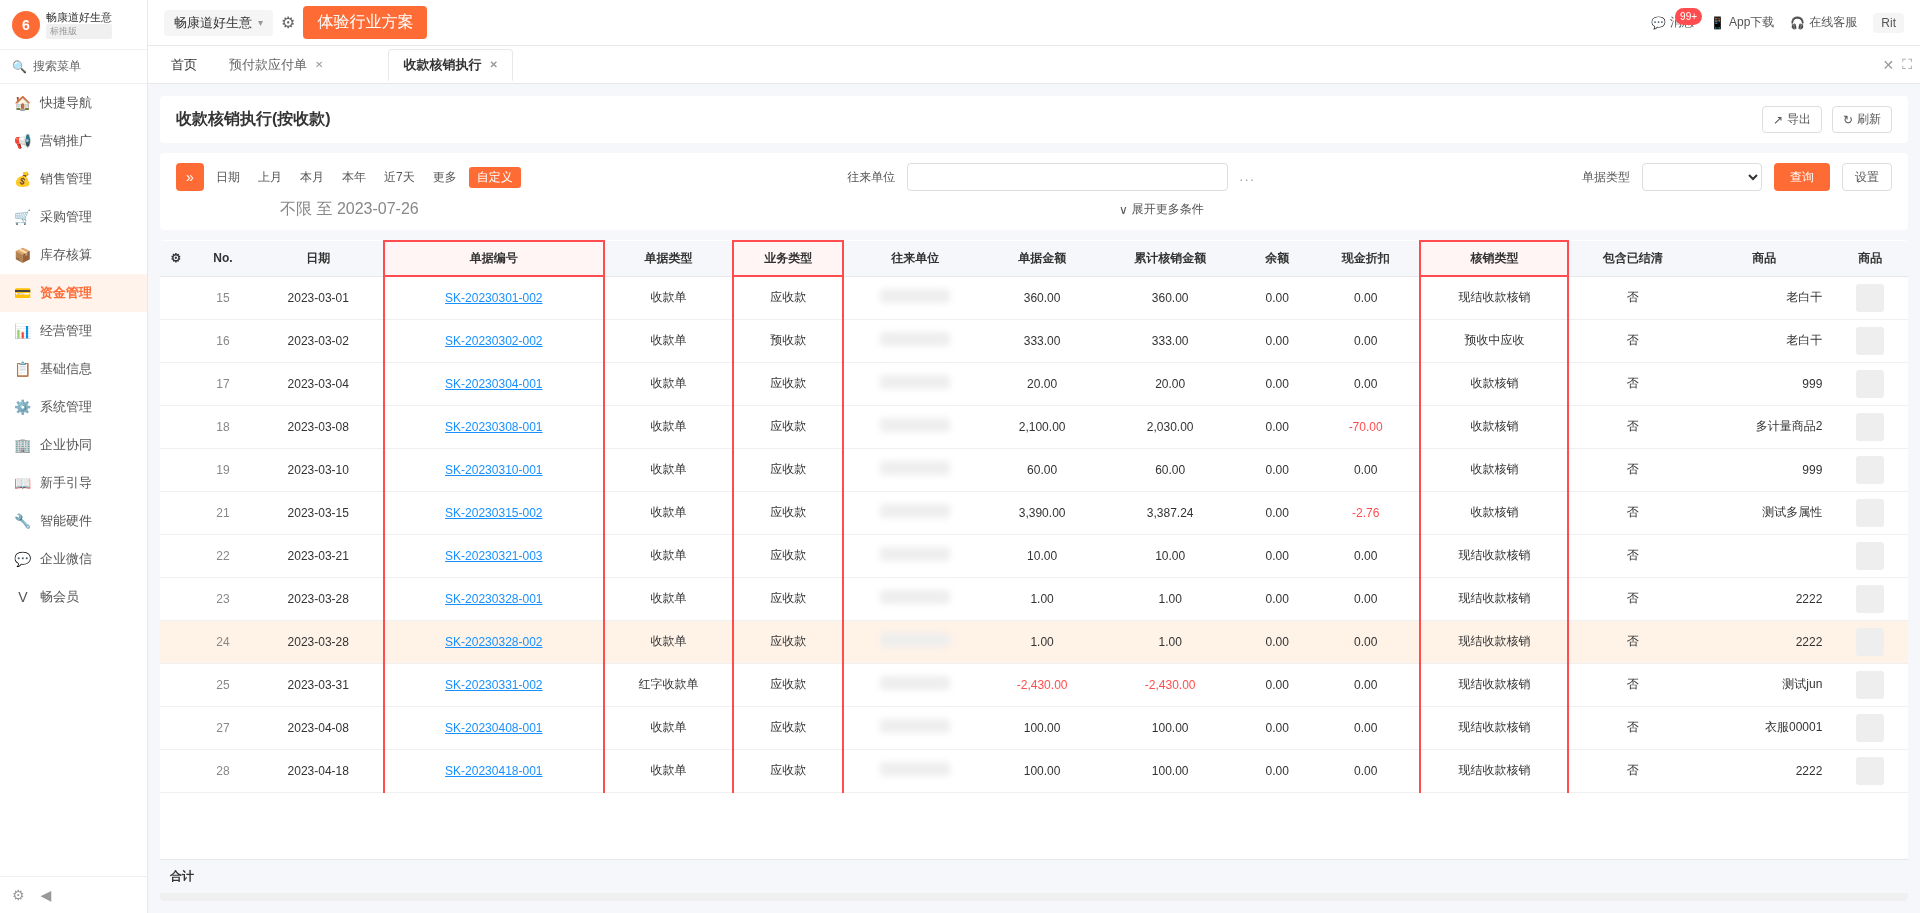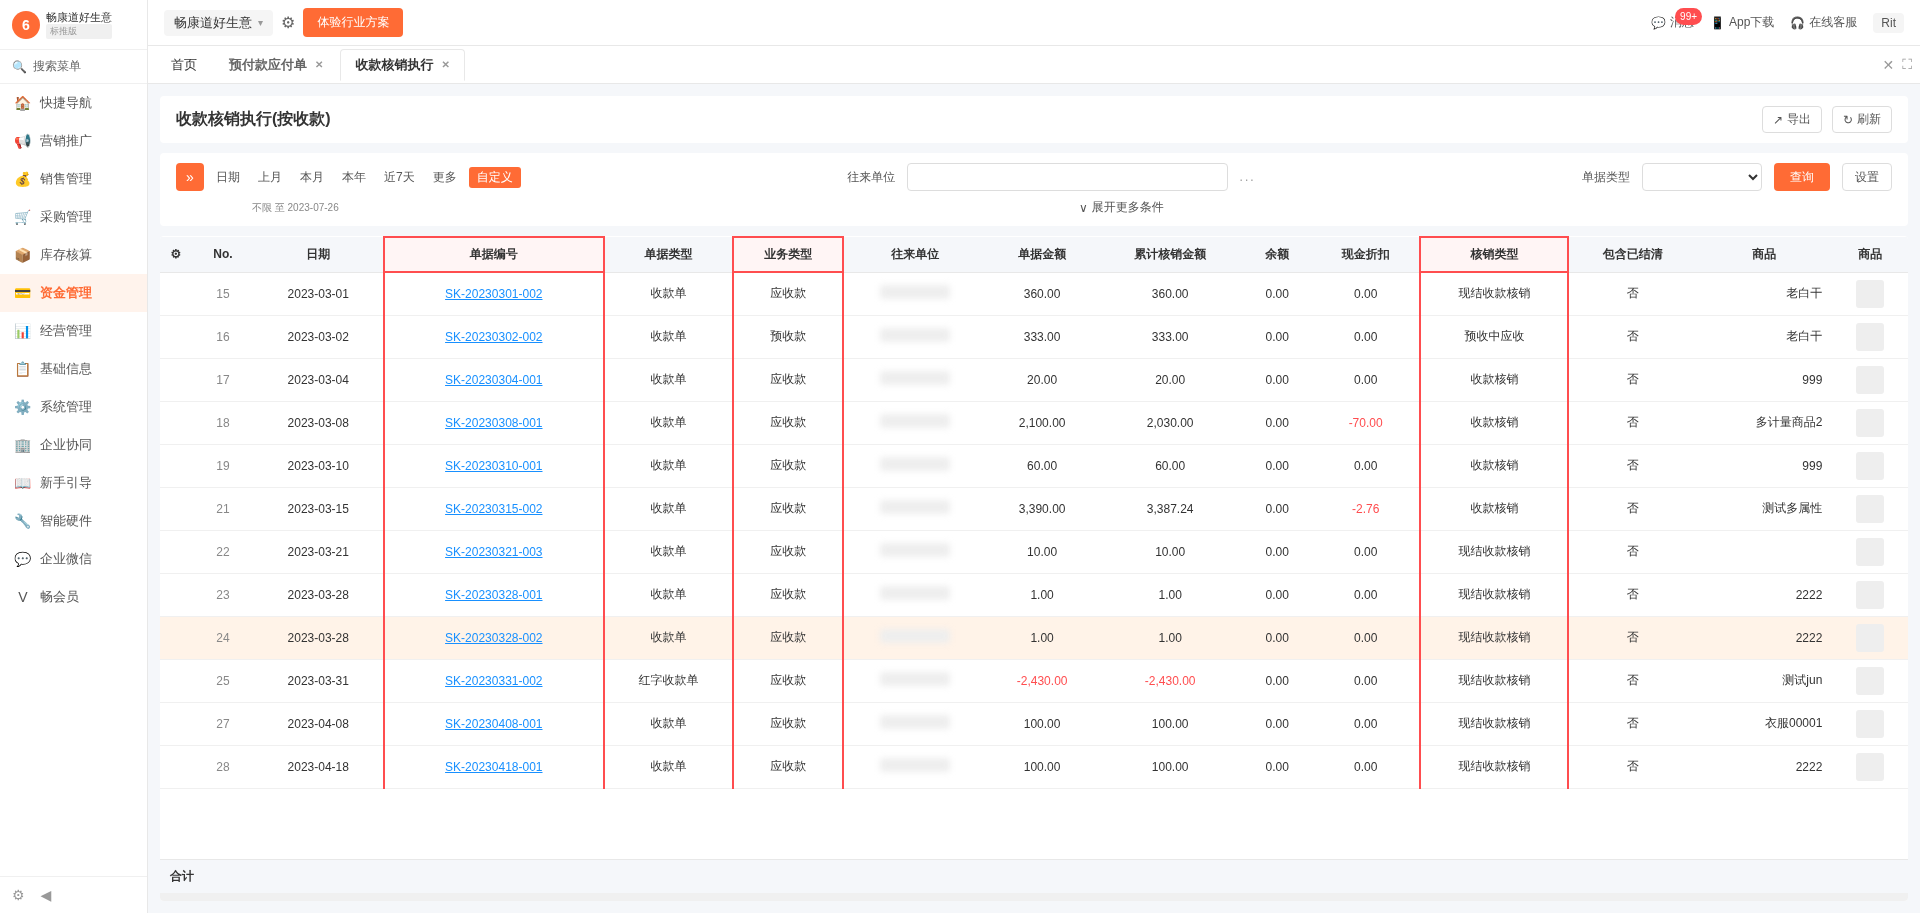--- a/index.html
+++ b/index.html
@@ -21,52 +21,52 @@
 
     
     .main { flex: 1; display: flex; flex-direction: column; overflow: hidden; }
 
     
     .topbar { height: 46px; background: #fff; border-bottom: 1px solid #e8e8e8; display: flex; align-items: center; padding: 0 16px; gap: 12px; }
     .topbar-workspace { display: flex; align-items: center; gap: 8px; flex: 1; }
     .workspace-name { font-size: 13px; color: #333; background: #f5f5f5; padding: 4px 10px; border-radius: 4px; display: flex; align-items: center; gap: 6px; }
     .workspace-arrow { color: #999; font-size: 10px; }
     .topbar-gear { color: #666; cursor: pointer; font-size: 16px; }
-    .topbar-btn { background: #ff6b35; color: white; border: none; padding: 6px 14px; border-radius: 4px; cursor: pointer; font-size: 12px; }
+    .topbar-btn { background: #ff6b35; color: white; border: none; padding: 6px 14px; border-radius: 4px; cursor: pointer; font-size: 16px; }
     .topbar-right { display: flex; align-items: center; gap: 16px; }
     .topbar-msg { display: flex; align-items: center; gap: 4px; color: #555; font-size: 12px; cursor: pointer; position: relative; }
     .msg-badge { background: #ff4d4f; color: white; border-radius: 10px; padding: 3px 5px; font-size: 10px; position: absolute; top: -6px; right: -8px; }
     .topbar-app { display: flex; align-items: center; gap: 4px; color: #555; font-size: 12px; cursor: pointer; }
     .topbar-service { display: flex; align-items: center; gap: 4px; color: #555; font-size: 12px; cursor: pointer; }
 
     
     .tabbar { height: 38px; background: #fff; border-bottom: 1px solid #e8e8e8; display: flex; align-items: center; padding: 0 8px; gap: 2px; }
-    .tab { display: flex; align-items: center; gap: 6px; padding: 6px 14px; border-radius: 4px 4px 0 0; cursor: pointer; font-size: 13px; color: #666; border: 1px solid transparent; position: relative; font-weight: bold; }
-    .tab.active { background: #fff; color: #333; border-color: #e8e8e8 #e8e8e8 #fff; font-weight: bold; }
+    .tab { display: flex; align-items: center; gap: 6px; padding: 6px 14px; border-radius: 4px 4px 0 0; cursor: pointer; font-size: 13px; color: #666; border: 1px solid transparent; position: relative; }
+    .tab.active { background: #fff; color: #333; border-color: #e8e8e8 #e8e8e8 #fff; font-weight: bold; margin-left: 48px; }
     .tab-home { color: #333; font-weight: normal; }
     .tab-close { color: #999; font-size: 10px; cursor: pointer; margin-left: 2px; }
     .tab-actions { margin-left: auto; display: flex; align-items: center; gap: 8px; }
     .tab-action-btn { color: #999; cursor: pointer; font-size: 14px; }
 
     
     .content { flex: 1; overflow: hidden; display: flex; flex-direction: column; background: #f5f7fa; padding: 12px; gap: 10px; }
     .page-header { display: flex; align-items: center; justify-content: space-between; background: #fff; padding: 10px 16px; border-radius: 4px; }
     .page-title { font-size: 16px; font-weight: bold; color: #333; }
     .page-actions { display: flex; gap: 10px; }
     .action-btn { display: flex; align-items: center; gap: 4px; color: #555; cursor: pointer; font-size: 12px; border: 1px solid #ddd; padding: 4px 10px; border-radius: 4px; background: #fff; }
 
     
     .filter-bar { background: #fff; padding: 10px 16px; border-radius: 4px; display: flex; flex-direction: column; gap: 8px; }
     .filter-row { display: flex; align-items: center; gap: 12px; flex-wrap: wrap; }
     .filter-expand-btn { width: 28px; height: 28px; background: #ff6b35; color: white; border-radius: 4px; display: flex; align-items: center; justify-content: center; cursor: pointer; font-size: 14px; flex-shrink: 0; }
     .filter-label { font-size: 12px; color: #555; white-space: nowrap; }
     .filter-date-options { display: flex; align-items: center; gap: 6px; }
     .date-opt { font-size: 12px; color: #555; cursor: pointer; padding: 2px 6px; border-radius: 3px; }
     .date-opt.custom { color: white; background: #ff6b35; padding: 2px 8px; border-radius: 3px; }
-    .filter-date-range { font-size: 10px; color: #888; }
+    .filter-date-range { font-size: 16px; color: #888; margin-left: 28px; }
     .filter-input { border: 1px solid #ddd; border-radius: 4px; padding: 4px 8px; font-size: 12px; color: #333; height: 28px; flex: 1; outline: none; }
     .filter-dots { color: #999; letter-spacing: 2px; cursor: pointer; }
     .filter-select { border: 1px solid #ddd; border-radius: 4px; padding: 4px 8px; font-size: 12px; color: #333; height: 28px; outline: none; background: #fff; min-width: 120px; }
     .filter-query-btn { background: #ff6b35; color: white; border: none; padding: 5px 16px; border-radius: 4px; cursor: pointer; font-size: 12px; height: 28px; }
     .filter-set-btn { background: #fff; color: #555; border: 1px solid #ddd; padding: 5px 12px; border-radius: 4px; cursor: pointer; font-size: 12px; height: 28px; }
     .expand-more { display: flex; align-items: center; justify-content: center; gap: 4px; color: #555; cursor: pointer; font-size: 12px; }
 
     
     .table-container { flex: 1; background: #fff; border-radius: 4px; overflow: hidden; display: flex; flex-direction: column; }
     .table-wrap { flex: 1; overflow: auto; }

